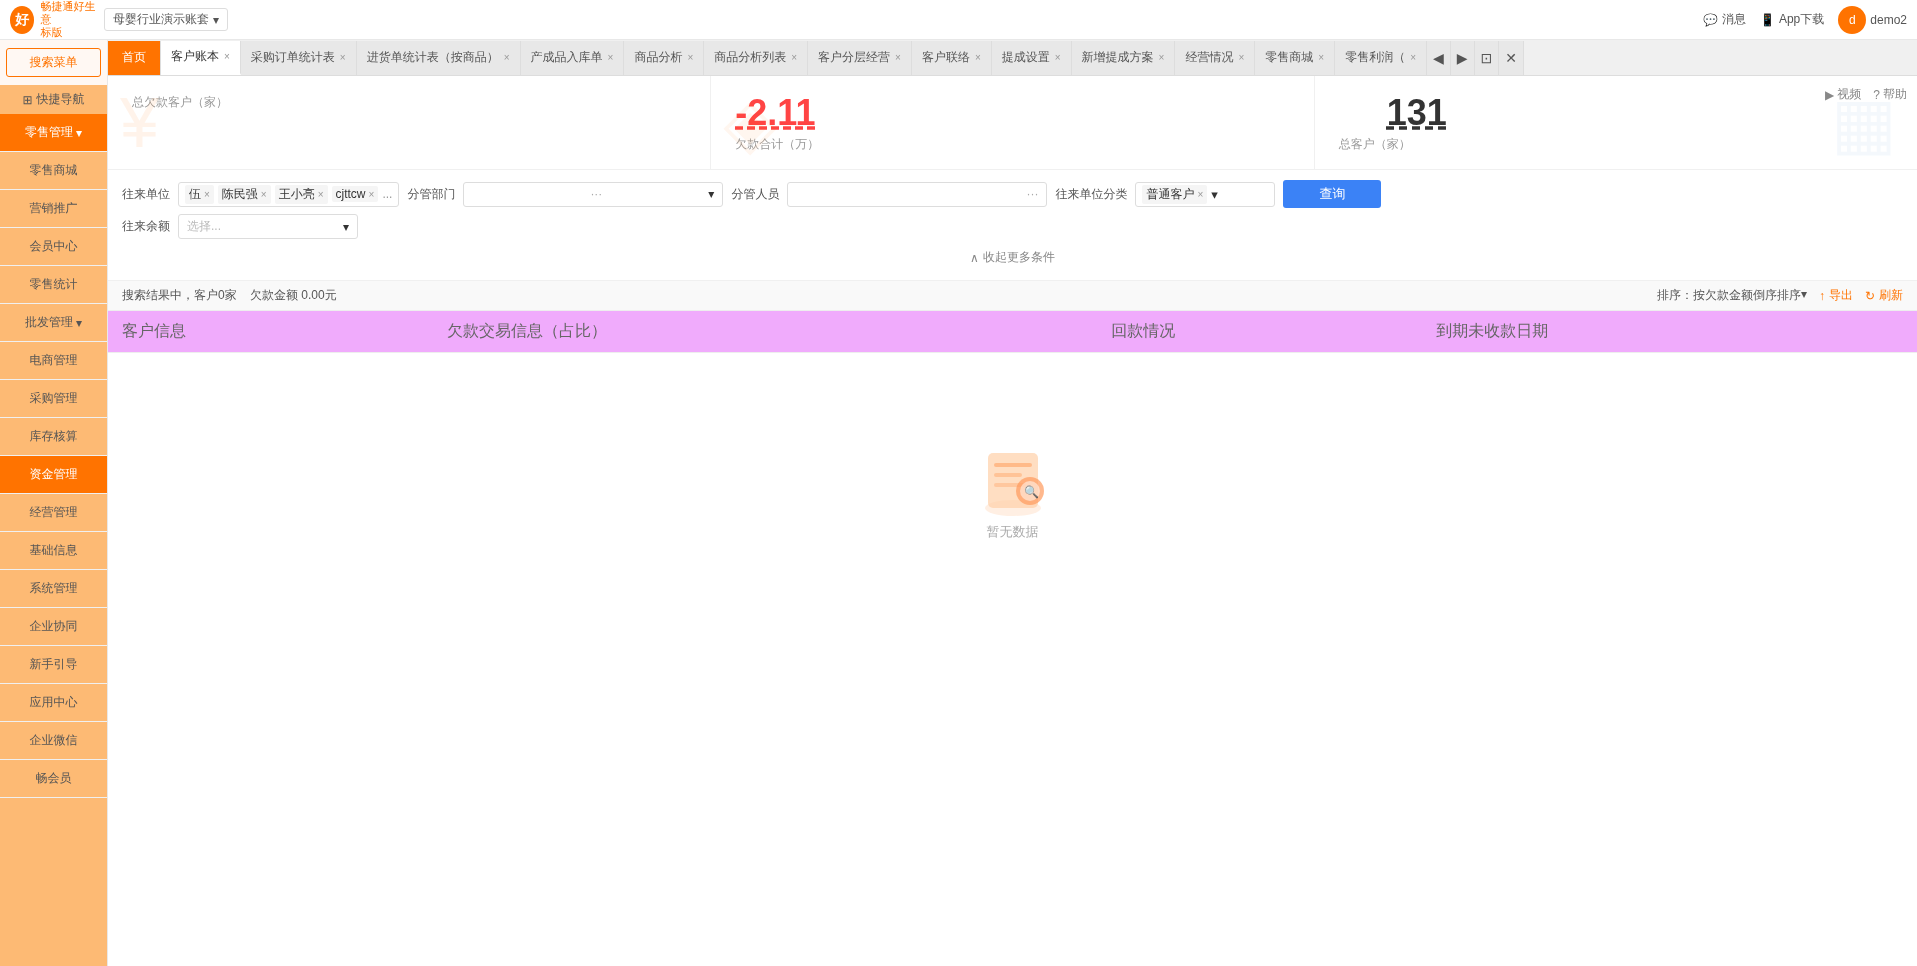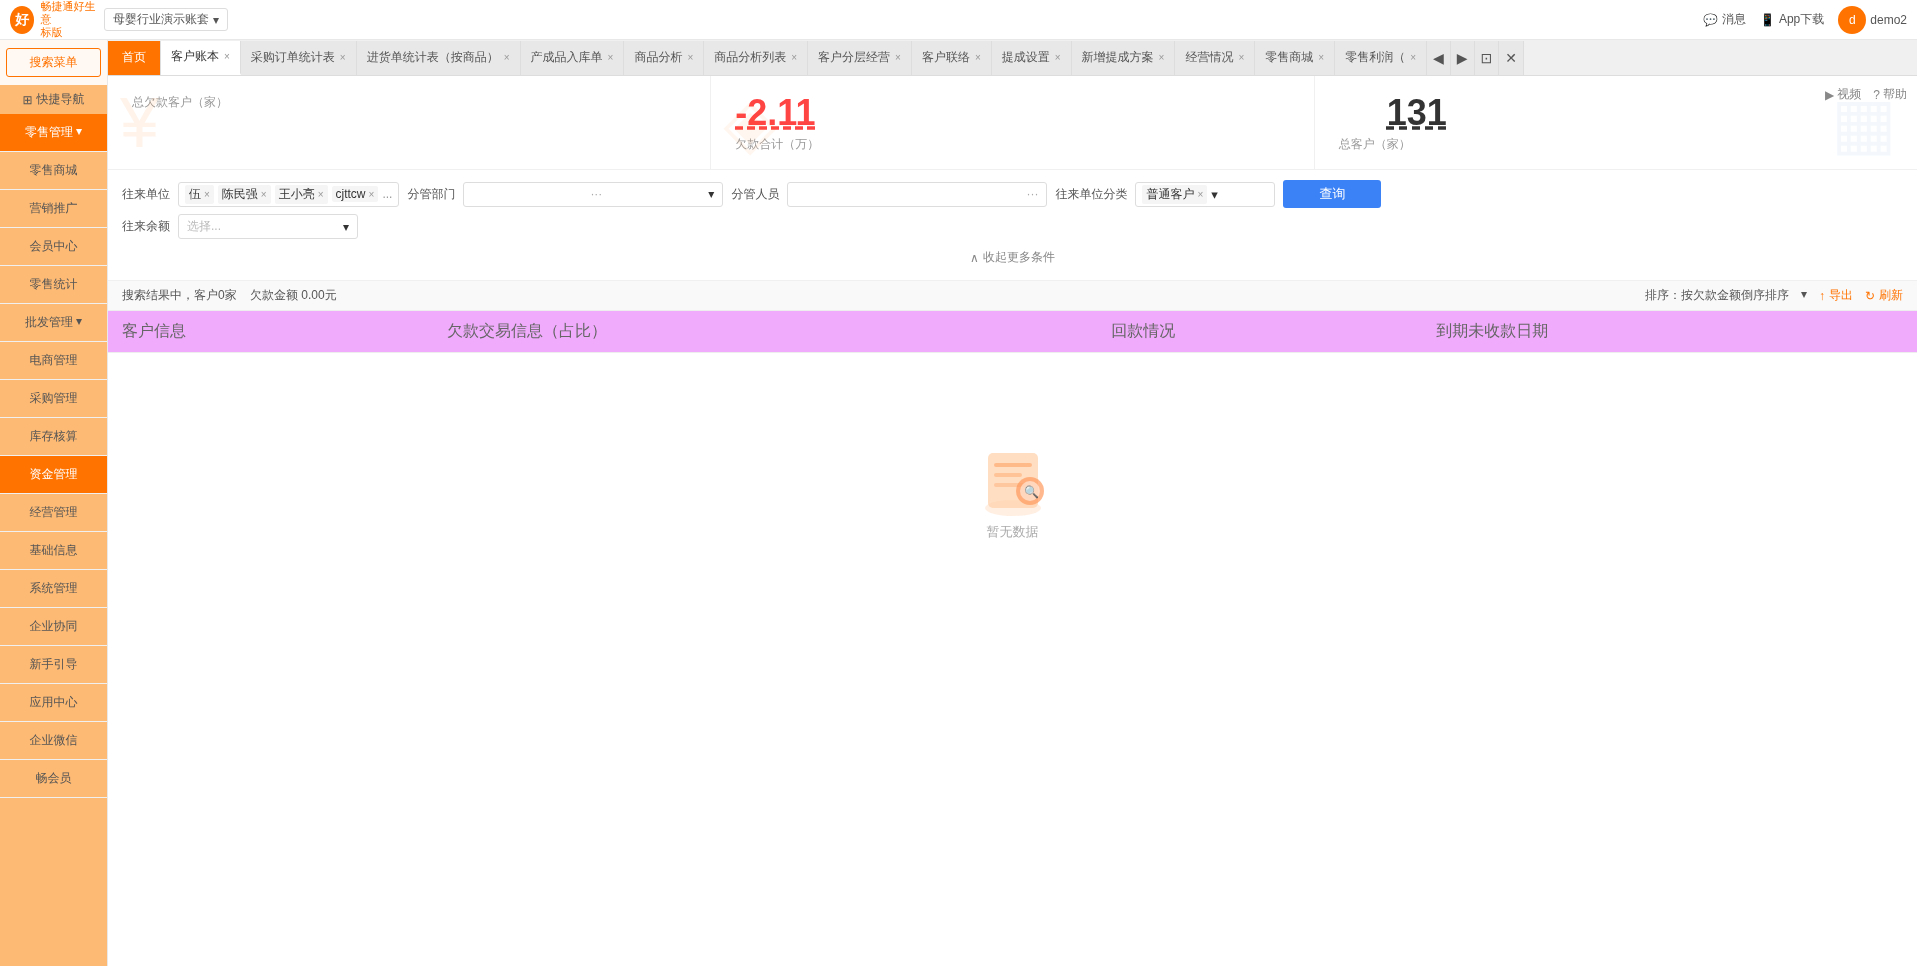--- a/index.html
+++ b/index.html
@@ -19,21 +19,21 @@
     
     .main-layout { display: flex; flex: 1; overflow: hidden; }
 
     
     .sidebar { width: 108px; background: #fdba74; border-right: 1px solid #e8e8e8; display: flex; flex-direction: column; overflow-y: auto; }
     .sidebar-search { padding: 8px 6px; background: #fff8f3; }
     .sidebar-search-btn { width: 100%; padding: 5px 0; background: none; border: 1px solid #ff7300; color: #ff7300; border-radius: 3px; font-size: 12px; cursor: pointer; }
     .sidebar-nav-btn { width: 100%; padding: 6px 0; background: none; border: none; color: #555; font-size: 12px; cursor: pointer; display: flex; align-items: center; justify-content: center; gap: 4px; }
     .sidebar-item { padding: 10px 4px; text-align: center; font-size: 12px; color: #555; cursor: pointer; border-bottom: 1px solid #f0f0f0; }
     .sidebar-item.active { background: #ff7300; color: #fff; }
-    .sidebar-item-with-arrow { display: flex; align-items: flex-start; justify-content: center; gap: 3px; }
+    .sidebar-item-with-arrow { display: flex; align-items: center; justify-content: center; gap: 3px; }
 
     
     .content-area { flex: 1; display: flex; flex-direction: column; overflow: hidden; }
     .tab-bar { display: flex; align-items: center; background: #f0f0f0; border-bottom: 1px solid #ddd; height: 36px; min-height: 34px; overflow: hidden; }
     .tab-item { display: flex; align-items: center; padding: 0 10px; height: 34px; font-size: 12px; color: #555; cursor: pointer; border-right: 1px solid #ddd; white-space: nowrap; background: #e8e8e8; }
     .tab-item.active { background: #fff; color: #333; border-bottom: 2px solid #fff; }
     .tab-item .tab-close { margin-left: 5px; color: #999; font-size: 10px; cursor: pointer; }
     .tab-home { background: #ff7300; color: #fff; padding: 0 14px; }
     .tab-nav-btn { padding: 0 6px; height: 34px; display: flex; align-items: center; background: #e8e8e8; border: none; cursor: pointer; font-size: 14px; color: #555; border-right: 1px solid #ddd; }
 
@@ -60,21 +60,21 @@
     .filter-tag .remove { cursor: pointer; color: #999; font-size: 10px; }
     .filter-more { color: #999; font-size: 12px; cursor: pointer; }
     .filter-select { border: 1px solid #ddd; border-radius: 3px; padding: 3px 8px; font-size: 12px; min-width: 140px; display: flex; align-items: center; justify-content: space-between; cursor: pointer; }
     .filter-select-wide { min-width: 260px; }
     .btn-query { background: #3b82f6; color: #fff; border: none; padding: 5px 36px; border-radius: 3px; font-size: 13px; cursor: pointer; }
     .filter-collapse { display: flex; align-items: center; justify-content: center; font-size: 12px; color: #888; cursor: pointer; gap: 4px; padding: 4px 0; }
 
     
     .result-bar { display: flex; align-items: center; justify-content: space-between; padding: 6px 14px; background: #f9f9f9; border-bottom: 1px solid #eee; font-size: 12px; color: #555; }
     .result-bar-right { display: flex; align-items: center; gap: 12px; }
-    .sort-select { display: flex; align-items: flex-start; gap: 12px; cursor: pointer; font-size: 12px; }
+    .sort-select { display: flex; align-items: flex-start; gap: 0; cursor: pointer; font-size: 12px; }
     .result-action { display: flex; align-items: center; gap: 4px; cursor: pointer; font-size: 12px; color: #ff7300; }
 
     
     .data-table { width: 100%; border-collapse: collapse; }
     .data-table th { padding: 10px 14px; text-align: left; font-size: 16px; color: #666; font-weight: normal; border-bottom: 1px solid #eee; background: #f0abfc; }
 
     
     .empty-state { display: flex; flex-direction: column; align-items: center; justify-content: center; padding: 80px 20px; }
     .empty-text { font-size: 13px; color: #aaa; }
   </style>

